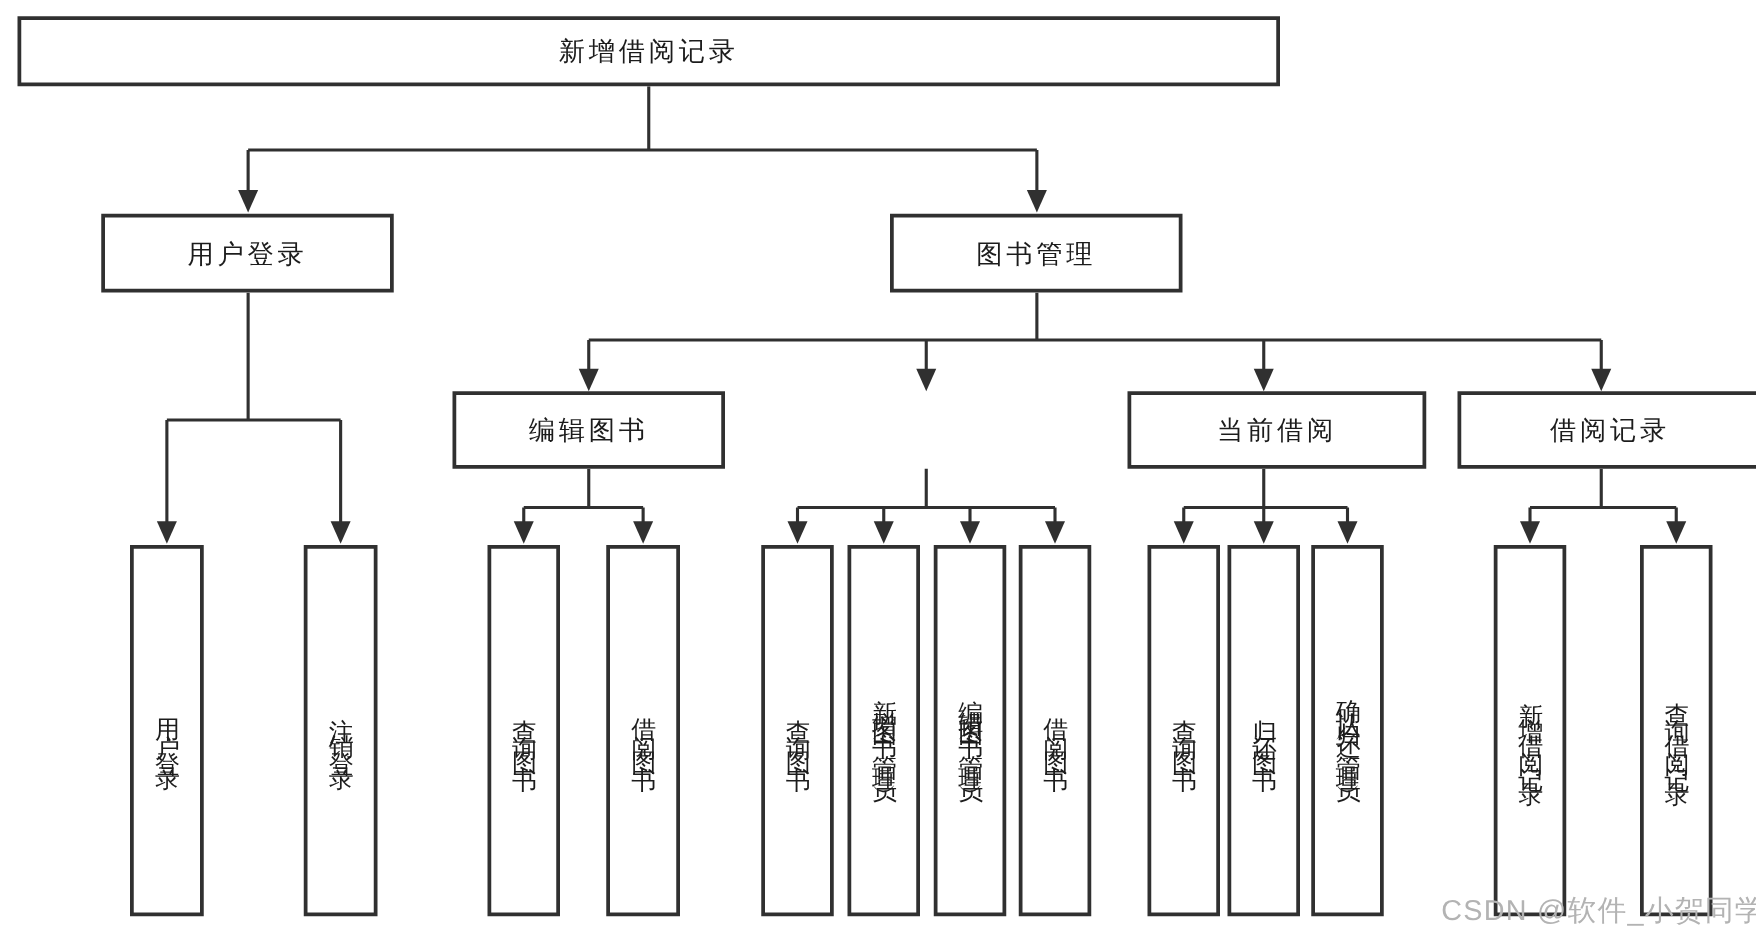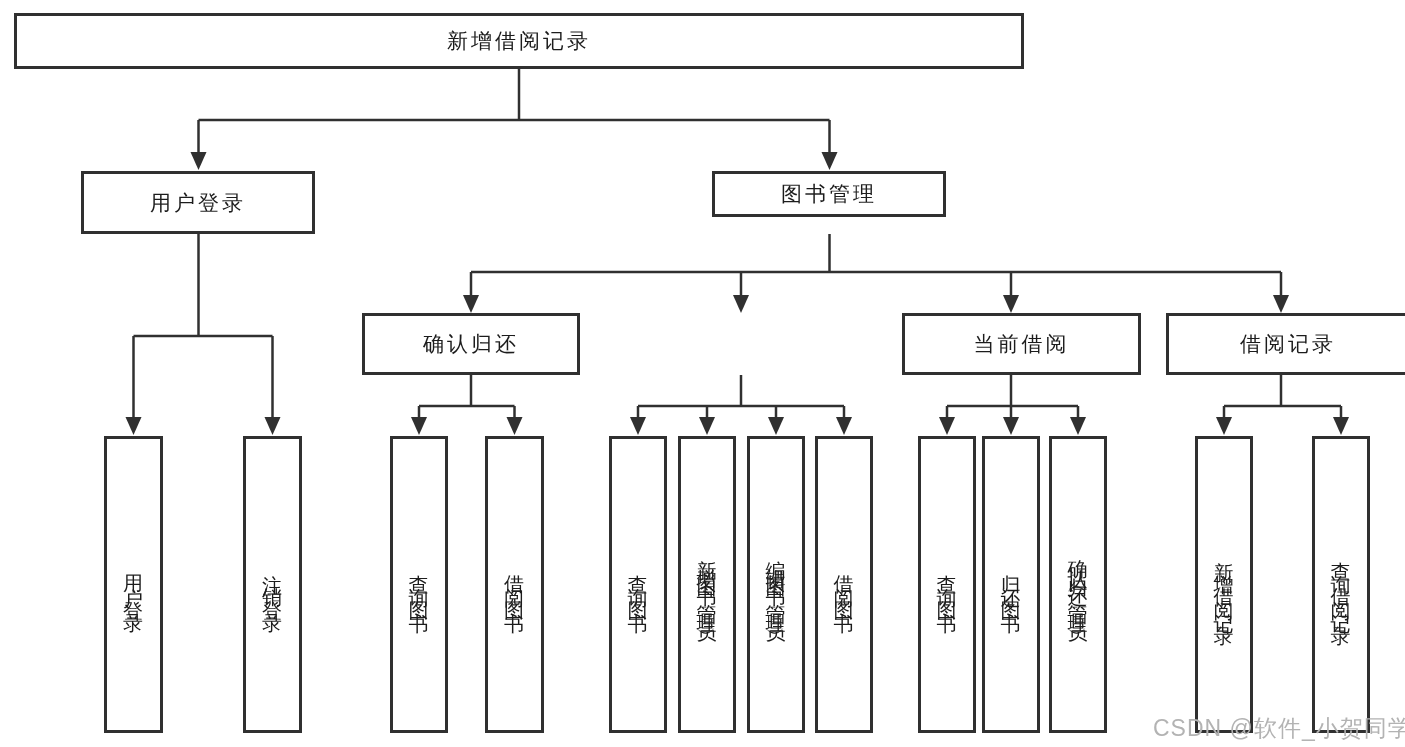--- a/index.html
+++ b/index.html
@@ -139,26 +139,26 @@
     </g>
   </svg>
 
   <div class="node h" style="left:14px;top:13px;width:1010px;height:56px">
     <span>新增借阅记录</span>
   </div>
 
   <div class="node h" style="left:81px;top:171px;width:234px;height:63px">
     <span>用户登录</span>
   </div>
-  <div class="node h" style="left:712px;top:171px;width:234px;height:46px">
+  <div class="node h" style="left:712px;top:171px;width:234px;height:63px">
     <span>图书管理</span>
   </div>
 
   <div class="node h" style="left:362px;top:313px;width:218px;height:62px">
-    <span>确认归还</span>
+    <span>编辑图书</span>
   </div>
   <div class="node h" style="left:902px;top:313px;width:239px;height:62px">
     <span>当前借阅</span>
   </div>
   <div class="node h" style="left:1166px;top:313px;width:244px;height:62px">
     <span>借阅记录</span>
   </div>
 
   <div class="node v" style="left:104px;top:436px;width:59px;height:297px">
     <span>用户登录</span>

